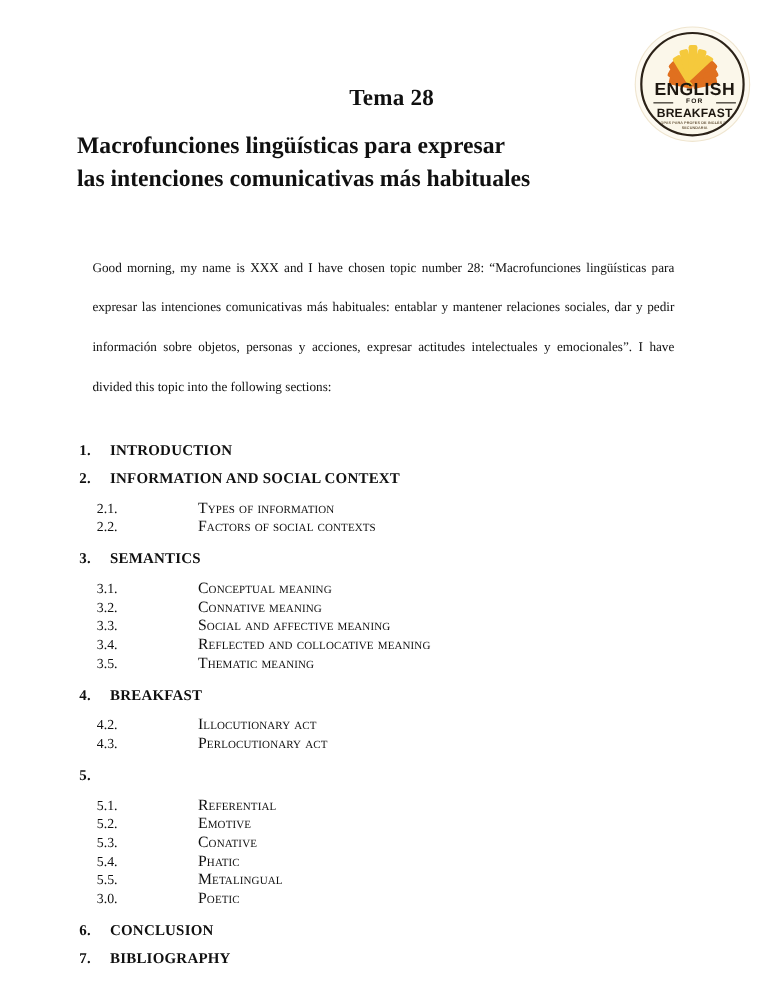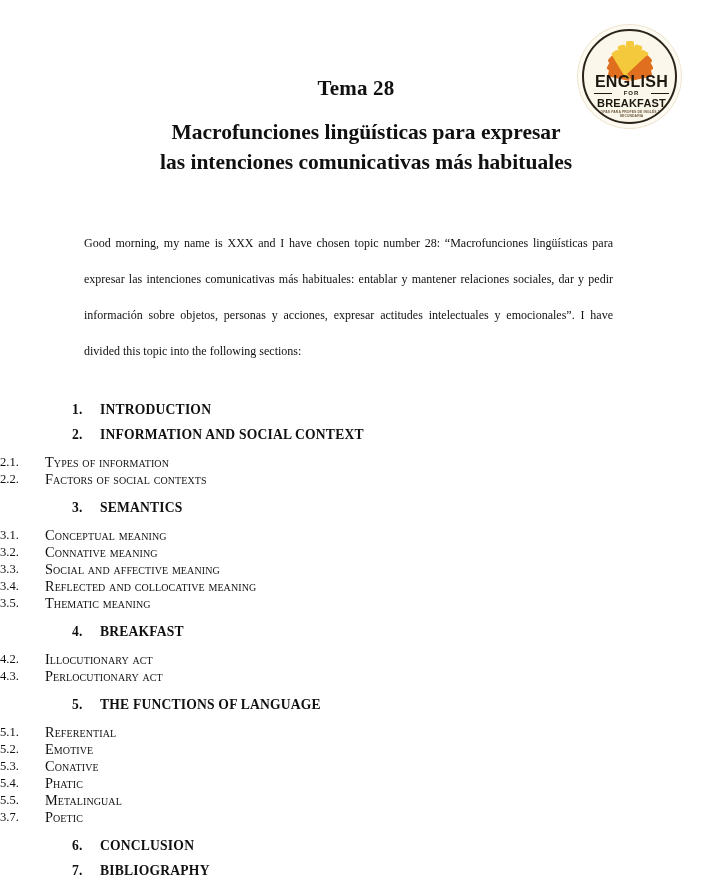--- a/index.html
+++ b/index.html
@@ -92,25 +92,25 @@
     margin:0;
     padding-top:76px;
     text-align:center;
     font-size:21px;
     font-weight:bold;
     letter-spacing:0.2px;
   }
   .subtitle{
     margin:0;
     padding-top:16px;
-    text-align:center;
+    text-align:left;
     font-size:21.5px;
     font-weight:bold;
     line-height:30px;
-    padding-left:90px;
+    padding-left:70px;
     padding-right:70px;
   }
 
   
   .body-par{
     margin:12px;
     padding:36px 87px 0 72px;
     font-size:12px;
     line-height:36px;
     text-align:justify;
@@ -125,26 +125,27 @@
     display:flex;
     padding-left:72px;
     font-size:13.6px;
     font-weight:bold;
     line-height:25px;
     letter-spacing:0.2px;
   }
   .lvl1 .num{ width:28px; flex:none; }
   .lvl2{
     display:flex;
+    padding-left:88px;
     font-size:12.6px;
     font-weight:normal;
     line-height:17px;
   }
   .lvl2 .num{ width:45px; flex:none; }
-  .sc{ font-variant:small-caps; font-size:14.3px; letter-spacing:0.1px;}
+  .sc{ font-variant:small-caps; font-size:14.3px; letter-spacing:0.1px;margin-left:47px;}
   .gap-bot{ margin-bottom:7px; }
 </style>
 </head>
 <body>
 
 <div class="logo-wrap">
   <div class="logo-outer"></div>
   <div class="logo-ring">
     <div class="sunburst">
         <div class="ray" style="background: rgb(224, 112, 31); height: 22px; transform: rotate(-78deg);"></div>
@@ -227,21 +228,20 @@
       <div class="lvl2">
         <span class="num">4.2.</span>
         <span class="sc">Illocutionary act</span>
       </div>
       <div class="lvl2 gap-bot">
         <span class="num">4.3.</span>
         <span class="sc">Perlocutionary act</span>
       </div>
       <div class="lvl1 gap-bot">
         <span class="num">5.</span>
-        <span>THE FUNCTIONS OF LANGUAGE</span>
       </div>
       <div class="lvl2">
         <span class="num">5.1.</span>
         <span class="sc">Referential</span>
       </div>
       <div class="lvl2">
         <span class="num">5.2.</span>
         <span class="sc">Emotive</span>
       </div>
       <div class="lvl2">
@@ -250,21 +250,21 @@
       </div>
       <div class="lvl2">
         <span class="num">5.4.</span>
         <span class="sc">Phatic</span>
       </div>
       <div class="lvl2">
         <span class="num">5.5.</span>
         <span class="sc">Metalingual</span>
       </div>
       <div class="lvl2 gap-bot">
-        <span class="num">3.7.</span>
+        <span class="num">3.0.</span>
         <span class="sc">Poetic</span>
       </div>
       <div class="lvl1">
         <span class="num">6.</span>
         <span>CONCLUSION</span>
       </div>
       <div class="lvl1">
         <span class="num">7.</span>
         <span>BIBLIOGRAPHY</span>
       </div>

